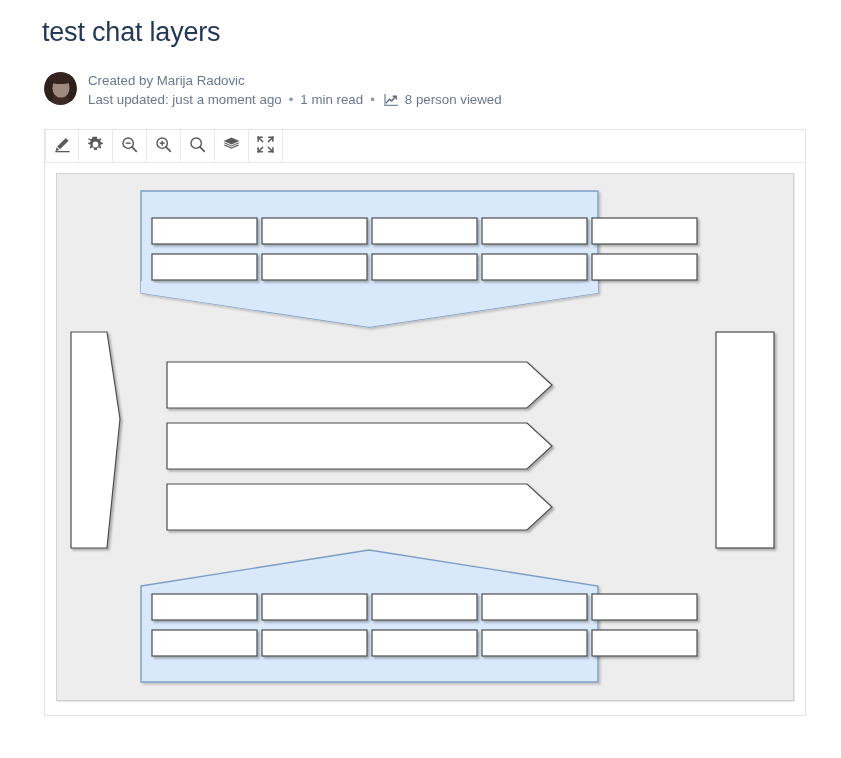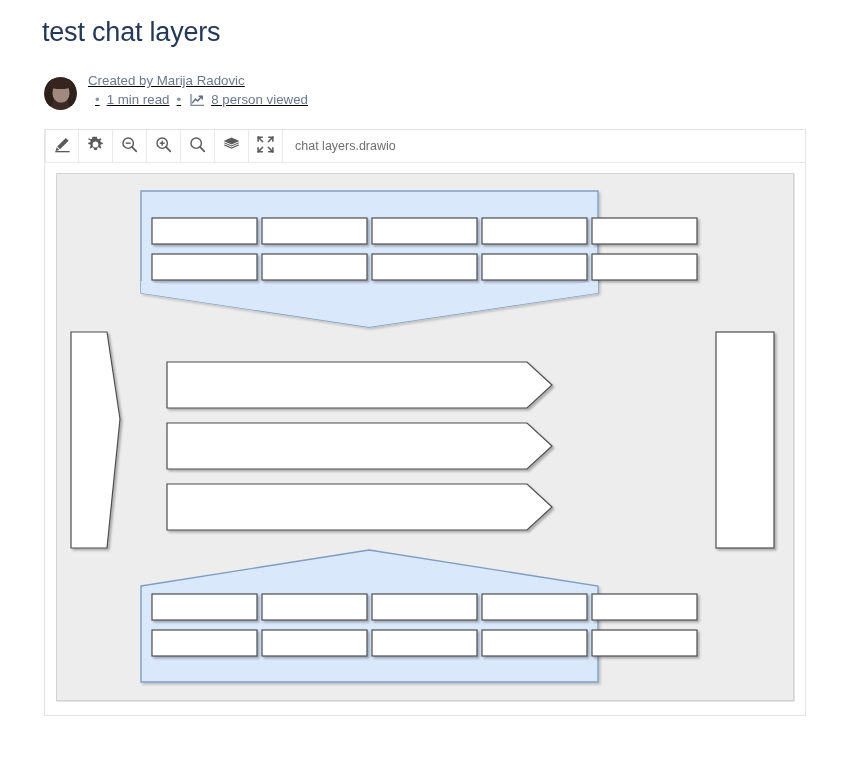--- a/index.html
+++ b/index.html
@@ -31,22 +31,21 @@
     letter-spacing: -0.2px;
     white-space: nowrap;
   }
 
   
   .byline {
     position: absolute;
     left: 44px;
     top: 70px;
     display: flex;
-    align-items: flex-end;
-    text-decoration: underline;
+    align-items: flex-start;
   }
   .avatar {
     width: 33px;
     height: 33px;
     border-radius: 50%;
     overflow: hidden;
     flex: none;
     margin-top: 2px;
     background: #3b2b24;
     position: relative;
@@ -174,20 +173,21 @@
   <div class="byline">
     <div class="avatar">
       <div class="hair-l"></div>
       <div class="hair-r"></div>
       <div class="face"></div>
       <div class="fringe"></div>
     </div>
     <div class="byline-text">
       <div class="byline-line1">Created by Marija Radovic</div>
       <div class="byline-line2">
+        <span>Last updated: just a moment ago</span>
         <span class="dot-sep">•</span>
         <span>1 min read</span>
         <span class="dot-sep">•</span>
         <span class="views-icon">
           <svg width="15" height="14" viewBox="0 0 15 14" aria-hidden="true">
             <path d="M1 1 L1 12.4 L14 12.4" fill="none" stroke="#7a8699" stroke-width="1.3"></path>
             <path d="M2.6 9.6 L5.4 6.1 L7.6 8.0 L11.8 3.2" fill="none" stroke="#5e6c84" stroke-width="1.5" stroke-linejoin="round" stroke-linecap="round"></path>
             <path d="M9.2 3.2 L12.2 3.2 L12.2 6.0" fill="none" stroke="#5e6c84" stroke-width="1.5" stroke-linejoin="round" stroke-linecap="round"></path>
           </svg>
         </span>
@@ -268,21 +268,20 @@
               <path d="M16.8 1.2 L12.0 6.0"></path>
               <path d="M1.2 12.4 L1.2 16.8 L5.6 16.8"></path>
               <path d="M1.2 16.8 L6.0 12.0"></path>
               <path d="M16.8 12.4 L16.8 16.8 L12.4 16.8"></path>
               <path d="M16.8 16.8 L12.0 12.0"></path>
             </g>
           </svg>
         </span>
       </div>
 
-      <div class="tb-filename">chat layers.drawio</div>
     </div>
 
     <div class="canvas-wrap">
       <svg width="736" height="526" viewBox="0 0 736 526">
         <defs>
           <filter id="shp-shadow" x="-20%" y="-20%" width="160%" height="160%">
             <feDropShadow dx="2" dy="2" stdDeviation="0.9" flood-color="#000000" flood-opacity="0.28"></feDropShadow>
           </filter>
           <filter id="shp-shadow-soft" x="-20%" y="-20%" width="160%" height="160%">
             <feDropShadow dx="2" dy="2" stdDeviation="1.2" flood-color="#000000" flood-opacity="0.18"></feDropShadow>

